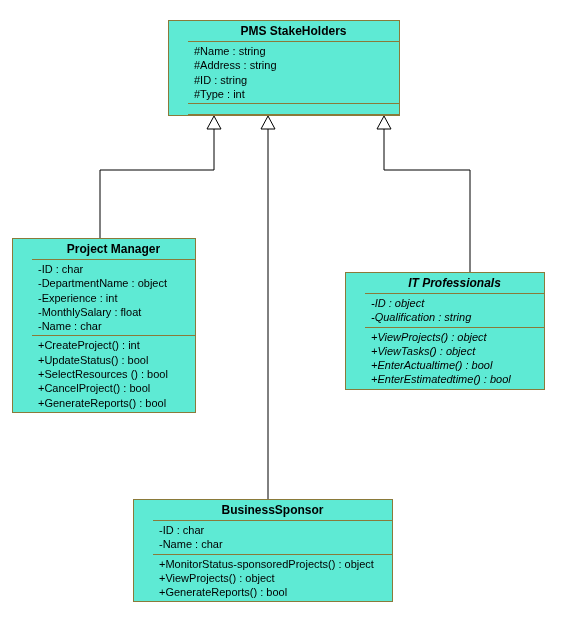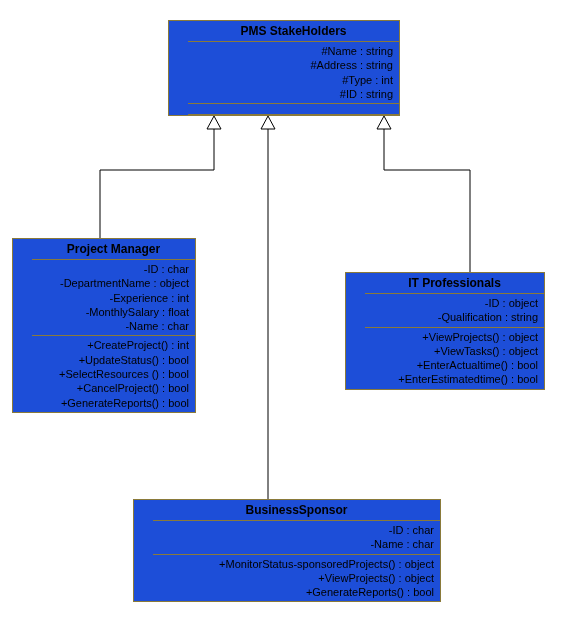--- a/index.html
+++ b/index.html
@@ -7,21 +7,21 @@
     padding: 0;
     background: #ffffff;
     font-family: Arial, sans-serif;
     font-size: 11px;
     width: 580px;
     height: 636px;
     position: relative;
   }
   .class-box {
     position: absolute;
-    background: #1d4ed8;
+    background: #5eead4;
     border: 1px solid #8a7a3a;
     box-sizing: border-box;
     padding-left: 19px;
   }
   .class-title {
     text-align: center;
     font-weight: bold;
     padding: 3px 6px;
     border-bottom: 1px solid #8a7a3a;
     font-size: 12px;
@@ -33,21 +33,20 @@
   .section:last-child {
     border-bottom: none;
   }
   .empty-section {
     height: 10px;
     border-bottom: 1px solid #8a7a3a;
   }
   .line {
     white-space: nowrap;
     line-height: 1.3;
-    text-align: right;
   }
   svg.connectors {
     position: absolute;
     left: 0;
     top: 0;
     width: 580px;
     height: 636px;
     pointer-events: none;
   }
   svg.connectors line, svg.connectors polyline {
@@ -77,22 +76,22 @@
   <line x1="268" y1="499" x2="268" y2="129"></line>
 
   <polyline points="470,272 470,170 384,170 384,129"></polyline>
 </svg>
 
 <div class="class-box" style="left:168px; top:20px; width:232px;">
   <div class="class-title">PMS StakeHolders</div>
   <div class="section">
     <div class="line">#Name : string</div>
     <div class="line">#Address : string</div>
+    <div class="line">#ID : string</div>
     <div class="line">#Type : int</div>
-    <div class="line">#ID : string</div>
   </div>
   <div class="empty-section"></div>
 </div>
 
 <div class="class-box" style="left:12px; top:238px; width:184px;">
   <div class="class-title">Project Manager</div>
   <div class="section">
     <div class="line">-ID : char</div>
     <div class="line">-DepartmentName : object</div>
     <div class="line">-Experience : int</div>
@@ -101,35 +100,35 @@
   </div>
   <div class="section">
     <div class="line">+CreateProject() : int</div>
     <div class="line">+UpdateStatus() : bool</div>
     <div class="line">+SelectResources () : bool</div>
     <div class="line">+CancelProject() : bool</div>
     <div class="line">+GenerateReports() : bool</div>
   </div>
 </div>
 
-<div class="class-box" style="left:345px; top:272px; width:200px;">
+<div class="class-box" style="left:345px; top:272px; width:200px;font-style:italic;">
   <div class="class-title">IT Professionals</div>
   <div class="section">
     <div class="line">-ID : object</div>
     <div class="line">-Qualification : string</div>
   </div>
   <div class="section">
     <div class="line">+ViewProjects() : object</div>
     <div class="line">+ViewTasks() : object</div>
     <div class="line">+EnterActualtime() : bool</div>
     <div class="line">+EnterEstimatedtime() : bool</div>
   </div>
 </div>
 
-<div class="class-box" style="left:133px; top:499px; width:308px;">
+<div class="class-box" style="left:133px; top:499px; width:260px;">
   <div class="class-title">BusinessSponsor</div>
   <div class="section">
     <div class="line">-ID : char</div>
     <div class="line">-Name : char</div>
   </div>
   <div class="section">
     <div class="line">+MonitorStatus-sponsoredProjects() : object</div>
     <div class="line">+ViewProjects() : object</div>
     <div class="line">+GenerateReports() : bool</div>
   </div>

